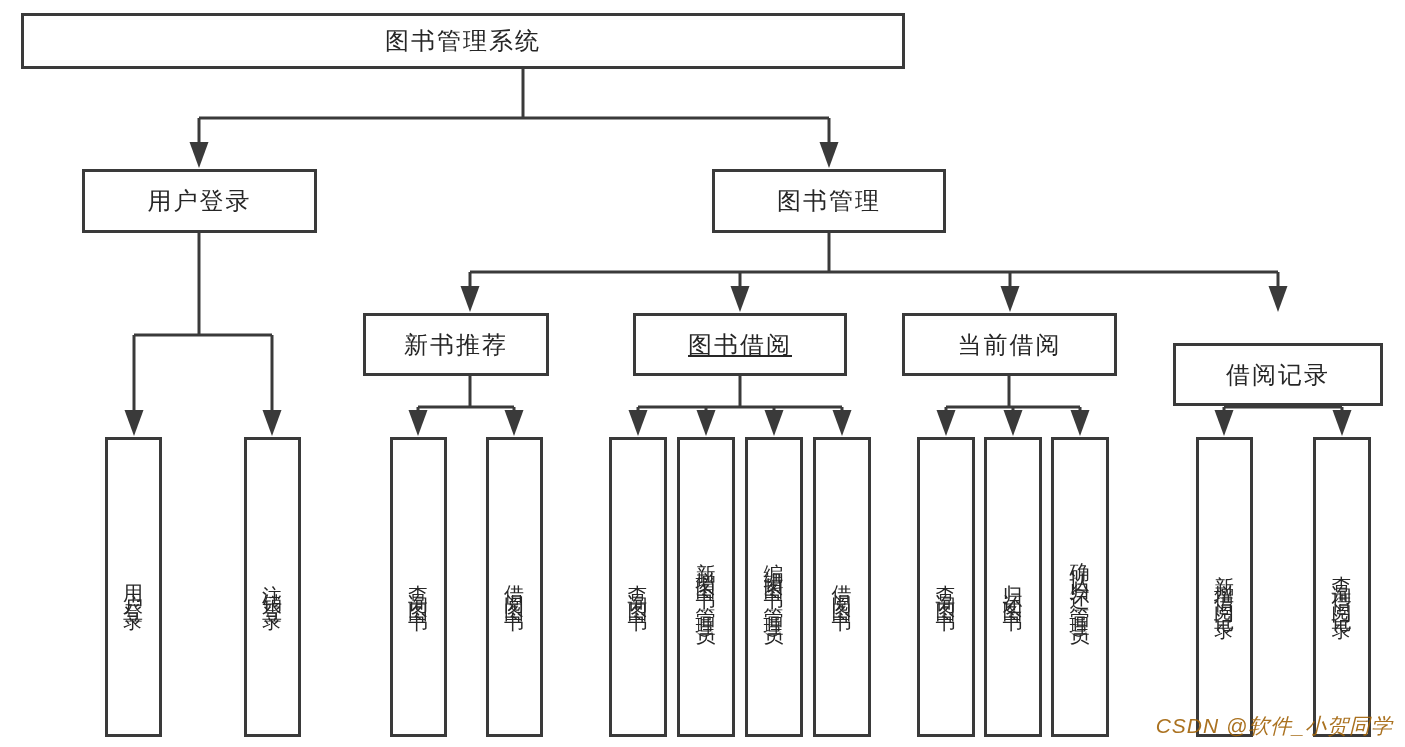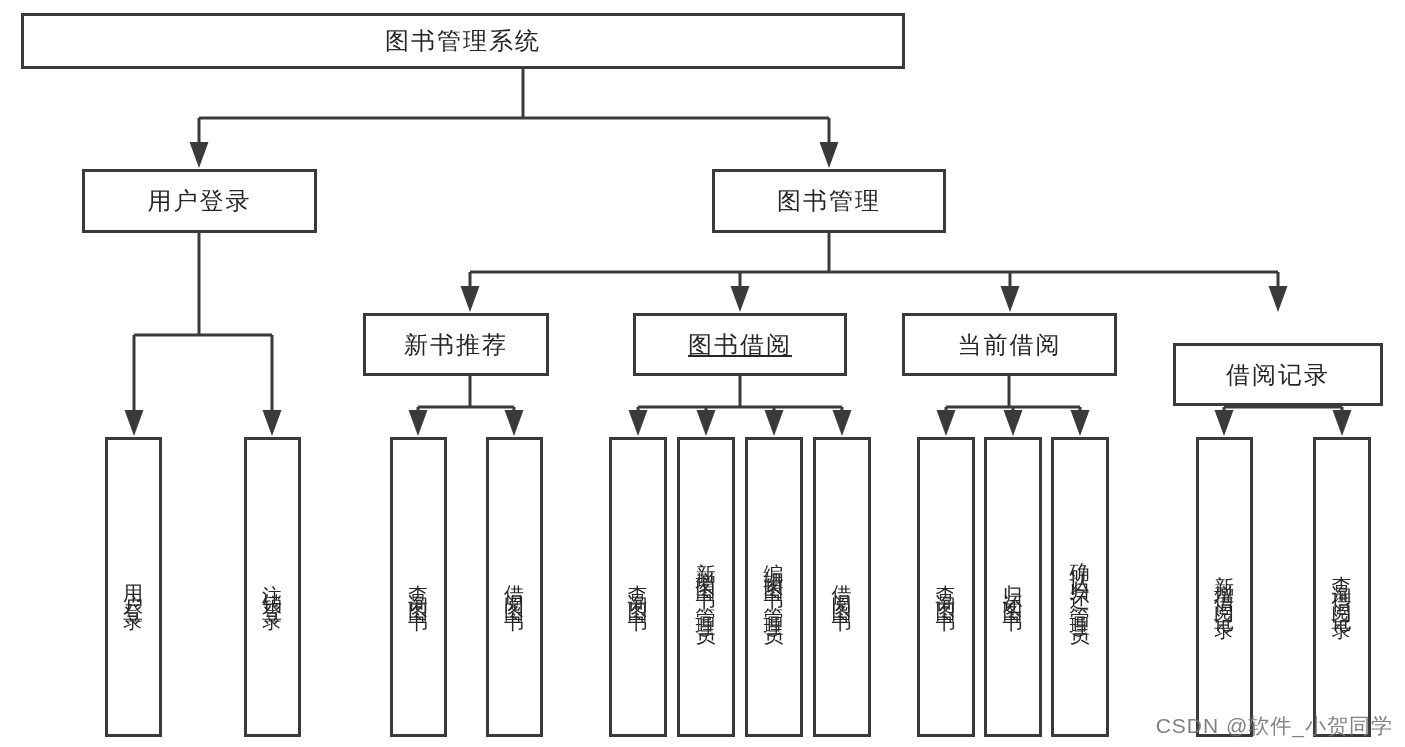--- a/index.html
+++ b/index.html
@@ -49,24 +49,25 @@
     line-height: 1;
     letter-spacing: 9px;
     color: #262626;
   }
   #watermark {
     position: absolute;
     right: 12px;
     bottom: 7px;
     font-size: 21px;
     letter-spacing: 1px;
-    color: #737373;
+    color: #a16207;
     opacity: 0.9;
     z-index: 3;
     white-space: nowrap;
+    font-style: italic;
   }
 </style>
 </head>
 <body>
 
 <div id="stage">
 
   <svg id="wires" viewBox="0 0 1405 747" xmlns="http://www.w3.org/2000/svg">
     <g stroke="#3a3a3a" stroke-width="3" fill="none">
 

